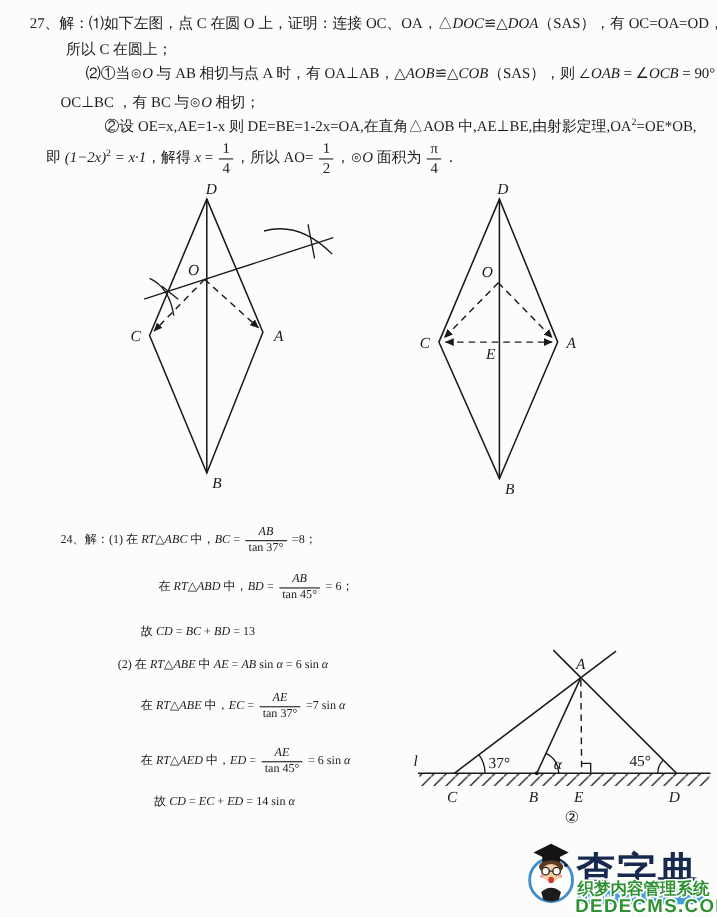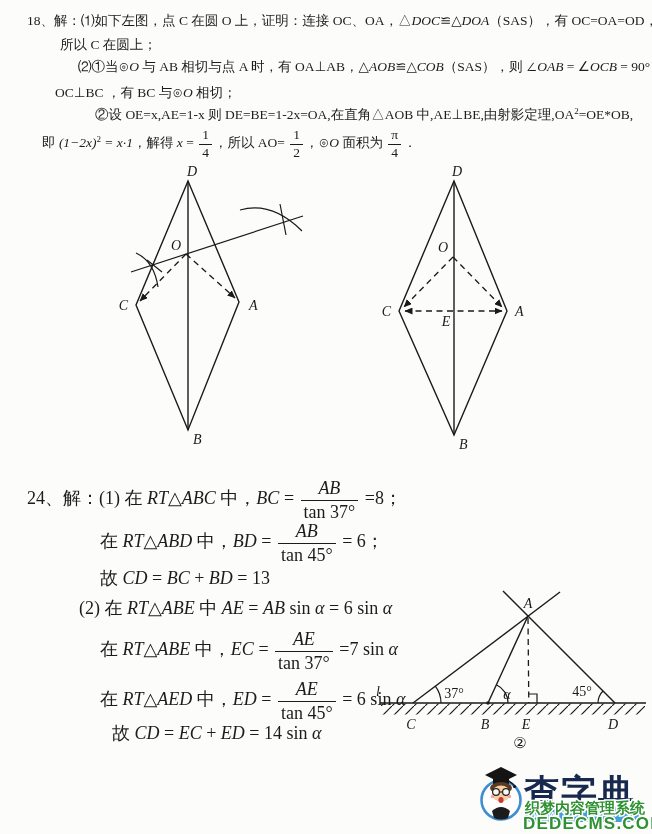--- a/index.html
+++ b/index.html
@@ -1,36 +1,36 @@
 <!DOCTYPE html>
 <html><head>
 <meta charset="utf-8">
 <style>
   html,body{margin:0;padding:0;}
   body{width:652px;height:834px;position:relative;background:#fcfcfa;overflow:hidden;
        font-family:"Liberation Serif",serif;color:#1c1c1c;}
   .tline{position:absolute;white-space:nowrap;font-size:13.5px;}
-  .p24{font-size:18px;}
+  .p24{font-size:11px;margin-left:28px;}
   .it{font-style:italic;}
   sup{font-size:9px;line-height:0;}
   .frac{display:inline-block;vertical-align:middle;text-align:center;margin:0 2px;}
   .frac .fn{display:block;padding:0 3px;border-bottom:1.2px solid #1c1c1c;line-height:1.25;}
   .frac .fd{display:block;padding:0 3px;line-height:1.25;}
   svg.diag{position:absolute;overflow:visible;}
   .dln{stroke:#1a1a1a;stroke-width:1.4;fill:none;}
   .dthin{stroke:#1a1a1a;stroke-width:1.2;fill:none;}
   .ddash{stroke:#1a1a1a;stroke-width:1.3;fill:none;stroke-dasharray:6 4.5;}
   .dlbl{font-family:"Liberation Serif",serif;font-style:italic;font-size:14px;fill:#1a1a1a;}
   .up{font-style:normal;}
   .wm{position:absolute;left:480px;top:758px;}
 </style>
 </head>
 <body>
 
-<div class="tline" style="left:27px;top:12px"><span>18、解：⑴如下左图，点 C 在圆 O 上，证明：连接 OC、OA，△</span><span class="it">DOC</span><span>≌△</span><span class="it">DOA</span><span>（SAS），有 OC=OA=OD，</span></div>
+<div class="tline" style="left:27px;top:12px"><span>27、解：⑴如下左图，点 C 在圆 O 上，证明：连接 OC、OA，△</span><span class="it">DOC</span><span>≌△</span><span class="it">DOA</span><span>（SAS），有 OC=OA=OD，</span></div>
 <div class="tline" style="left:60px;top:36px"><span>所以 C 在圆上；</span></div>
 <div class="tline" style="left:78px;top:58px"><span>⑵①当⊙</span><span class="it">O</span><span> 与 AB 相切与点 A 时，有 OA⊥AB，△</span><span class="it">AOB</span><span>≌△</span><span class="it">COB</span><span>（SAS），则 ∠</span><span class="it">OAB</span><span> = ∠</span><span class="it">OCB</span><span> = 90°，</span></div>
 <div class="tline" style="left:55px;top:84px"><span>OC⊥BC ，有 BC 与⊙</span><span class="it">O</span><span> 相切；</span></div>
 <div class="tline" style="left:95px;top:106px"><span>②设 OE=x,AE=1-x 则 DE=BE=1-2x=OA,在直角△AOB 中,AE⊥BE,由射影定理,OA</span><sup>2</sup><span>=OE*OB,</span></div>
 <div class="tline" style="left:42px;top:127px"><span>即 </span><span class="it">(1−2x)</span><sup>2</sup><span class="it"> = x·1</span><span>，解得 </span><span class="it">x</span><span> = </span><span class="frac"><span class="fn">1</span><span class="fd">4</span></span><span>，所以 AO= </span><span class="frac"><span class="fn">1</span><span class="fd">2</span></span><span>，⊙</span><span class="it">O</span><span> 面积为 </span><span class="frac"><span class="fn">π</span><span class="fd">4</span></span><span>．</span></div>
 
 <svg class="diag" style="left:100px;top:160px" width="230" height="295" viewBox="0 0 230 295">
   <defs>
     <marker id="arwL" markerWidth="9" markerHeight="7" refX="7.5" refY="3.5" orient="auto" markerUnits="userSpaceOnUse">
       <path d="M0,0 L8,3.5 L0,7 z" fill="#1a1a1a"></path>
@@ -75,21 +75,21 @@
   </g>
   <text class="dlbl" x="74" y="16" text-anchor="middle">D</text>
   <text class="dlbl" x="65" y="92" text-anchor="end">O</text>
   <text class="dlbl" x="8" y="156" text-anchor="end">C</text>
   <text class="dlbl" x="63" y="166" text-anchor="middle">E</text>
   <text class="dlbl" x="132" y="156" text-anchor="start">A</text>
   <text class="dlbl" x="76" y="289" text-anchor="start">B</text>
 </svg>
 
 <div class="tline p24" style="left:27px;top:477px"><span>24、解：(1) 在 </span><span class="it">RT</span><span>△</span><span class="it">ABC</span><span> 中，</span><span class="it">BC</span><span> = </span><span class="frac"><span class="fn it">AB</span><span class="fd">tan 37°</span></span><span> =8；</span></div>
-<div class="tline p24" style="left:100px;top:520px"><span>在 </span><span class="it">RT</span><span>△</span><span class="it">ABD</span><span> 中，</span><span class="it">BD</span><span> = </span><span class="frac"><span class="fn it">AB</span><span class="fd">tan 45°</span></span><span> = 6；</span></div>
+<div class="tline p24" style="left:116px;top:520px"><span>在 </span><span class="it">RT</span><span>△</span><span class="it">ABD</span><span> 中，</span><span class="it">BD</span><span> = </span><span class="frac"><span class="fn it">AB</span><span class="fd">tan 45°</span></span><span> = 6；</span></div>
 <div class="tline p24" style="left:100px;top:566px"><span>故 </span><span class="it">CD</span><span> = </span><span class="it">BC</span><span> + </span><span class="it">BD</span><span> = 13</span></div>
 <div class="tline p24" style="left:79px;top:596px"><span>(2) 在 </span><span class="it">RT</span><span>△</span><span class="it">ABE</span><span> 中 </span><span class="it">AE</span><span> = </span><span class="it">AB</span><span> sin </span><span class="it">α</span><span> = 6 sin </span><span class="it">α</span></div>
 <div class="tline p24" style="left:100px;top:628px"><span>在 </span><span class="it">RT</span><span>△</span><span class="it">ABE</span><span> 中，</span><span class="it">EC</span><span> = </span><span class="frac"><span class="fn it">AE</span><span class="fd">tan 37°</span></span><span> =7 sin </span><span class="it">α</span></div>
 <div class="tline p24" style="left:100px;top:678px"><span>在 </span><span class="it">RT</span><span>△</span><span class="it">AED</span><span> 中，</span><span class="it">ED</span><span> = </span><span class="frac"><span class="fn it">AE</span><span class="fd">tan 45°</span></span><span> = 6 sin </span><span class="it">α</span></div>
 <div class="tline p24" style="left:112px;top:721px"><span>故 </span><span class="it">CD</span><span> = </span><span class="it">EC</span><span> + </span><span class="it">ED</span><span> = 14 sin </span><span class="it">α</span></div>
 
 <svg class="diag" style="left:370px;top:585px" width="282" height="170" viewBox="0 0 282 170">
   <defs>
     <pattern id="hatchB" width="11" height="11" patternUnits="userSpaceOnUse">
       <line x1="0" y1="11" x2="11" y2="0" stroke="#1a1a1a" stroke-width="1.2"></line>

